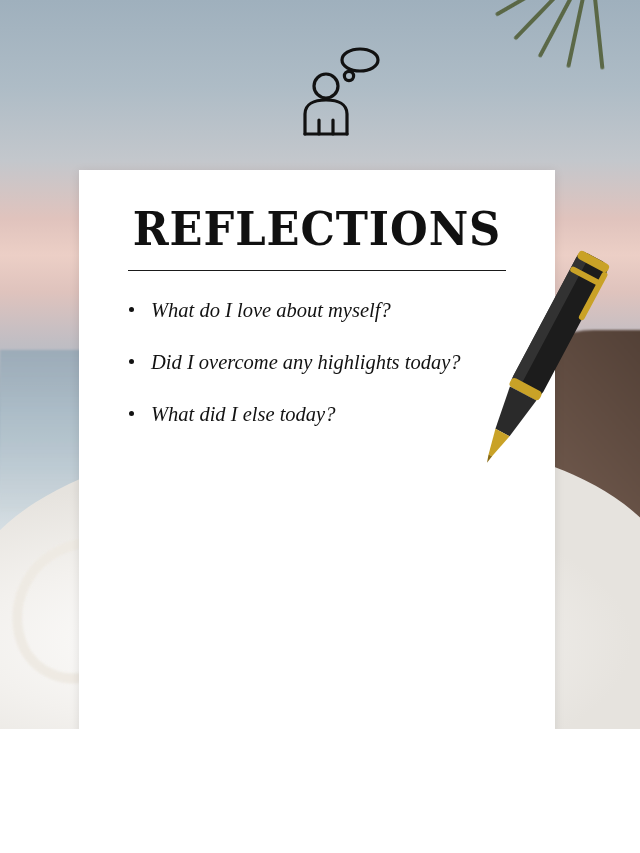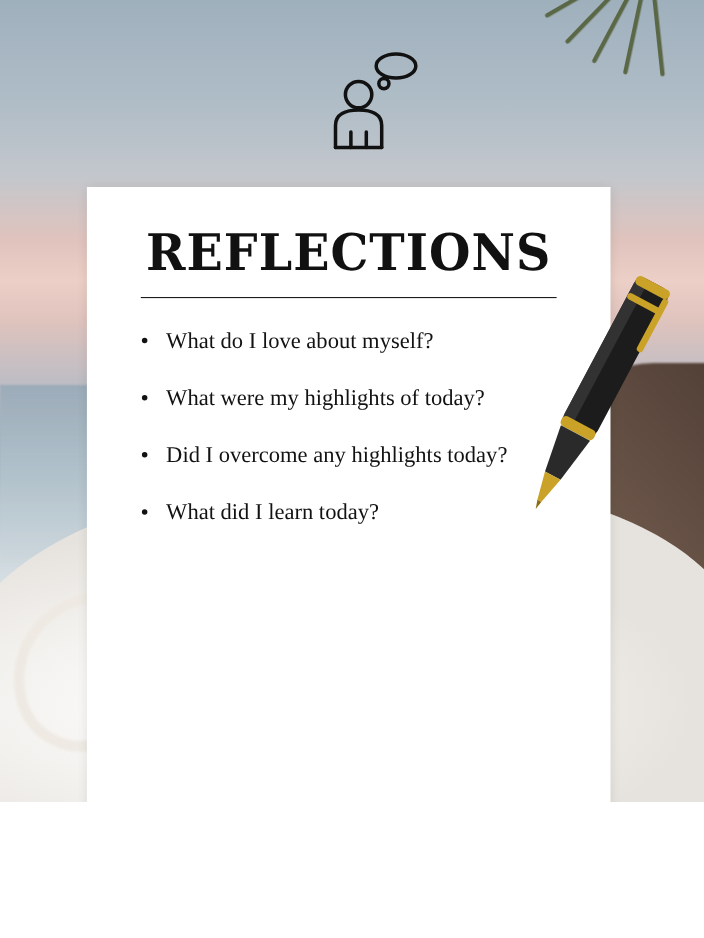--- a/index.html
+++ b/index.html
@@ -203,20 +203,21 @@
   .divider {
     width: 378px;
     height: 1px;
     background: #1a1a1a;
     margin: 18px auto 0 auto;
   }
   .q-list {
     list-style: none;
     margin: 26px 0 0 0;
     padding: 0 34px 0 50px;
+    font-style: italic;
   }
   .q-list li {
     position: relative;
     font-family: "Liberation Serif", serif;
     font-size: 20.5px;
     line-height: 1.32;
     color: #121212;
     margin-bottom: 25px;
     padding-left: 22px;
   }
@@ -275,23 +276,22 @@
       <path d="M8 92 H50" stroke="#111" stroke-width="3.2" stroke-linecap="round"></path>
       <path d="M22 92 V78 M36 92 V78" stroke="#111" stroke-width="3.2" stroke-linecap="round"></path>
     </svg>
   </div>
 
   <div class="card">
     <h1 class="card-title">REFLECTIONS</h1>
     <div class="divider"></div>
     <ul class="q-list">
       <li>What do I love about myself?</li>
-      <li>What were my highlights of today?</li>
       <li>Did I overcome any highlights today?</li>
-      <li>What did I learn today?</li>
+      <li>What did I else today?</li>
     </ul>
   </div>
 
   <svg class="pen" viewBox="0 0 180 240" fill="none">
     <g transform="rotate(28 90 120)">
 
       <rect x="74" y="8" width="34" height="152" rx="9" fill="#1c1c1c"></rect>
       <rect x="74" y="8" width="11" height="152" rx="6" fill="#3a3a3a" opacity="0.75"></rect>
 
       <rect x="74" y="8" width="34" height="9" rx="4" fill="#c9a227"></rect>

